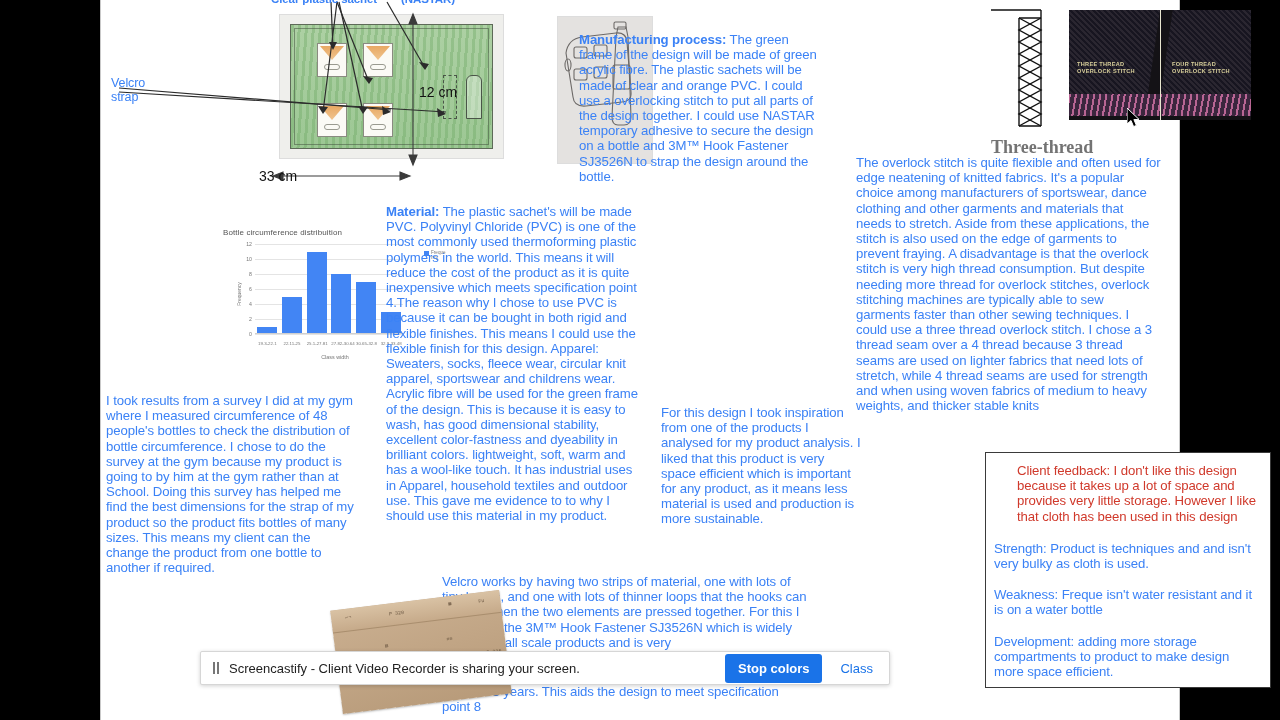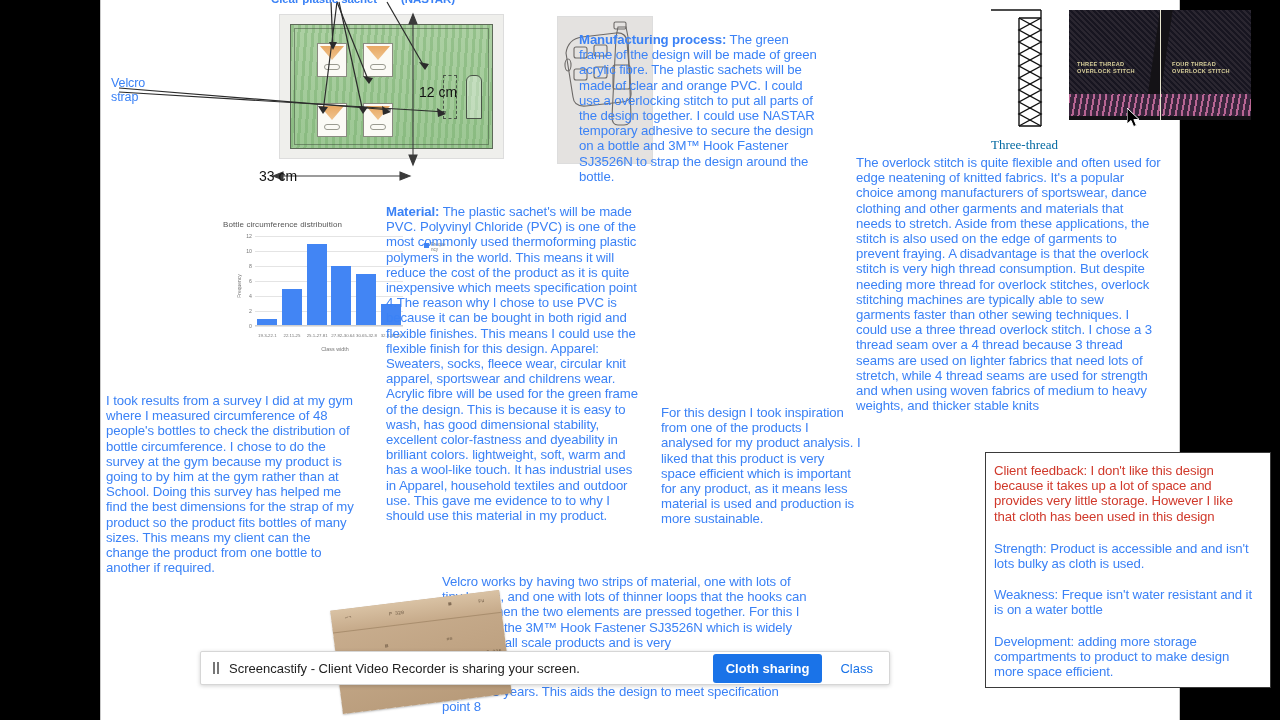--- a/index.html
+++ b/index.html
@@ -79,21 +79,21 @@
   svg.ann { position:absolute; left:0; top:0; pointer-events:none; }
 
   .dimlabel { position:absolute; font-size:14px; color:#111; }
 
   
   .chartcap {
     left:110px; top:196px; width:215px;
     font-size:12.5px; line-height:14px; color:#111;
   }
   .chartbox {
-    position:absolute; left:118px; top:220px; width:232px; height:132px;
+    position:absolute; left:118px; top:228px; width:232px; height:132px;
     background:#fff;
   }
   .chart-title{
     position:absolute; left:4px; top:0px; font-size:8px; color:#555;
     letter-spacing:0.1px;
   }
   .plot {
     position:absolute; left:36px; top:16px; right:48px; bottom:26px;
   }
   .gridline{position:absolute;left:0;right:0;height:1px;background:#e4e4e4;}
@@ -108,21 +108,21 @@
     position:absolute;left:8px;top:50%;transform:translateY(-50%) rotate(-90deg);
     font-size:5px;color:#777;transform-origin:center;white-space:nowrap;
   }
   .xlabel{position:absolute;left:0;right:0;bottom:0px;text-align:center;font-size:5.4px;color:#777;}
   .legend{position:absolute;right:2px;top:22px;display:flex;align-items:flex-start;gap:2px;}
   .legend .sw{width:5px;height:5px;background:#4285f4;margin-top:1px;}
   .legend .lt{font-size:4.6px;color:#777;line-height:5px;width:18px;}
 
   
   .stitchdiag{position:absolute;left:888px;top:4px;width:78px;height:128px;}
-  .tt-label{position:absolute;left:890px;top:137px;font-size:13px;font-weight:normal;color:#0369a1;font-family:"Liberation Serif",serif;}
+  .tt-label{position:absolute;left:890px;top:137px;font-size:18px;font-weight:bold;color:#737373;font-family:"Liberation Serif",serif;}
   .fabricphoto{
     position:absolute; left:968px; top:10px; width:182px; height:110px;
     background:#141216; overflow:hidden;
   }
   .fp-half{position:absolute;top:0;bottom:0;width:50%;overflow:hidden;}
   .fp-half.left{left:0;}
   .fp-half.right{left:50%;}
   .fp-cloth{
     position:absolute;left:0;right:0;top:0;height:80%;
     background:repeating-linear-gradient(45deg,#2a2630 0 2px,#171520 2px 4px);
@@ -140,21 +140,21 @@
   }
   .fp-divider{position:absolute;left:50%;top:0;bottom:0;width:1px;background:#e9e7d0;}
   .cursor{position:absolute;left:1026px;top:108px;width:0;height:0;}
   .cursor svg{display:block;}
 
   
   .fbbox{
     position:absolute;left:884px;top:452px;width:286px;height:236px;
     border:1px solid #3a3a3a;background:#fff;
   }
-  .fb-red{color:#d0392b;}
+  .fb-red{color:#d0392b;margin-left:23px;}
 
   
   .cardboard{
     position:absolute;left:235px;top:600px;width:170px;height:104px;
     background:linear-gradient(170deg,#cbb091,#b79a79);
     transform:rotate(-7deg);
     box-shadow:0 1px 2px rgba(0,0,0,0.25);
     overflow:hidden;
   }
   .cardboard:before{
@@ -360,21 +360,21 @@
   <div class="cursor">
     <svg width="14" height="20" viewBox="0 0 14 20">
       <polygon points="0,0 0,16 4,12.5 6.6,18.6 9.4,17.4 6.9,11.6 12,11.4" fill="#000" stroke="#fff" stroke-width="1"></polygon>
     </svg>
   </div>
 
   <div class="txt" style="left:755px;top:155px;width:305px;">The overlock stitch is quite flexible and often used for edge neatening of knitted fabrics. It's a popular choice among manufacturers of sportswear, dance clothing and other garments and materials that needs to stretch. Aside from these applications, the stitch is also used on the edge of garments to prevent fraying. A disadvantage is that the overlock stitch is very high thread consumption. But despite needing more thread for overlock stitches, overlock stitching machines are typically able to sew garments faster than other sewing techniques. I could use a three thread overlock stitch. I chose a 3 thread seam over a 4 thread because 3 thread seams are used on lighter fabrics that need lots of stretch, while 4 thread seams are used for strength and when using woven fabrics of medium to heavy weights, and thicker stable knits</div>
 
   <div class="fbbox">
     <div class="txt fb-red" style="left:8px;top:10px;width:264px;">Client feedback: I don't like this design because it takes up a lot of space and provides very little storage. However I like that cloth has been used in this design</div>
-    <div class="txt" style="left:8px;top:88px;width:264px;">Strength: Product is accessible and and isn't lots bulky as cloth is used.</div>
+    <div class="txt" style="left:8px;top:88px;width:264px;">Strength: Product is techniques and and isn't very bulky as cloth is used.</div>
     <div class="txt" style="left:8px;top:134px;width:264px;">Weakness: Freque isn't water resistant and it is on a water bottle</div>
     <div class="txt" style="left:8px;top:181px;width:264px;">Development: adding more storage compartments to product to make design more space efficient.</div>
   </div>
 
   <div class="cardboard">
     <span class="cb-mark" style="left:14px;top:6px;">⌐¬</span>
     <span class="cb-mark" style="left:58px;top:8px;">P 320</span>
     <span class="cb-mark" style="left:118px;top:4px;">▦</span>
     <span class="cb-mark" style="left:148px;top:6px;">Fu</span>
     <span class="cb-mark" style="left:50px;top:38px;">▤</span>
@@ -383,15 +383,15 @@
   </div>
 
 </div>
 
 <div class="sharebar">
   <span class="pausebars">
       <i></i>
       <i></i>
     </span>
   <span class="sharetext">Screencastify - Client Video Recorder is sharing your screen.</span>
-  <button class="stopbtn">Cloth sharing</button>
+  <button class="stopbtn">Stop colors</button>
   <button class="hidebtn">Class</button>
 </div>
 
 </body></html>

